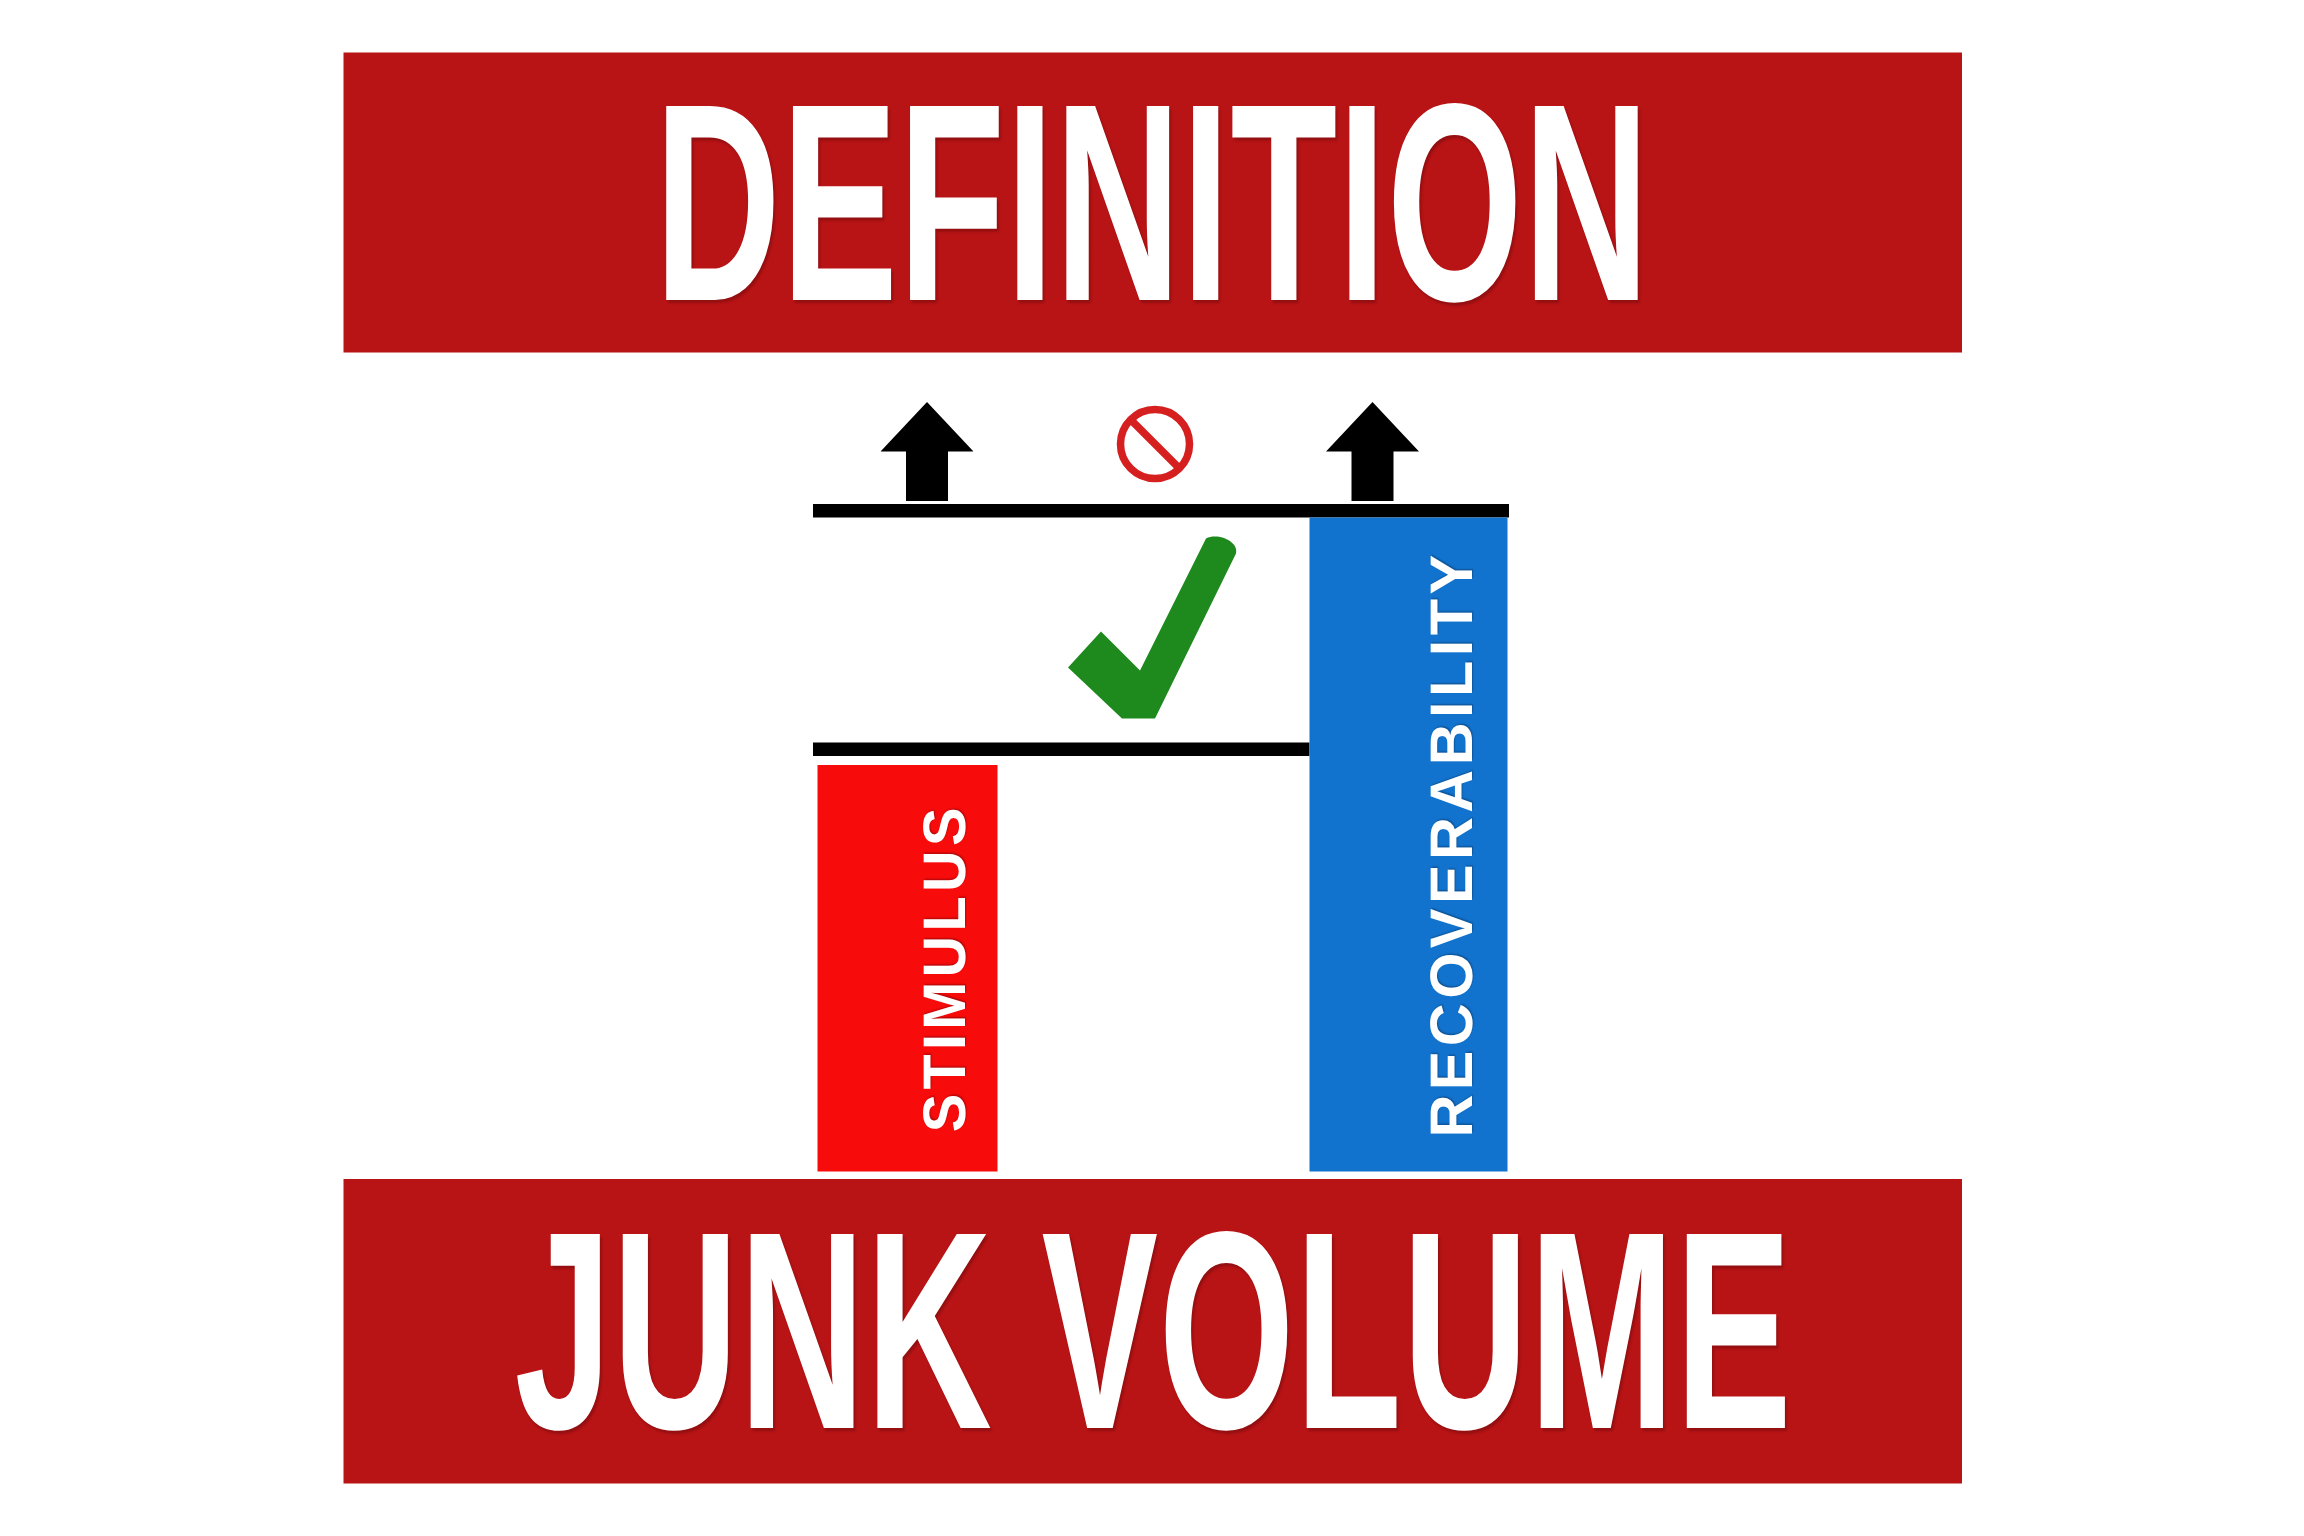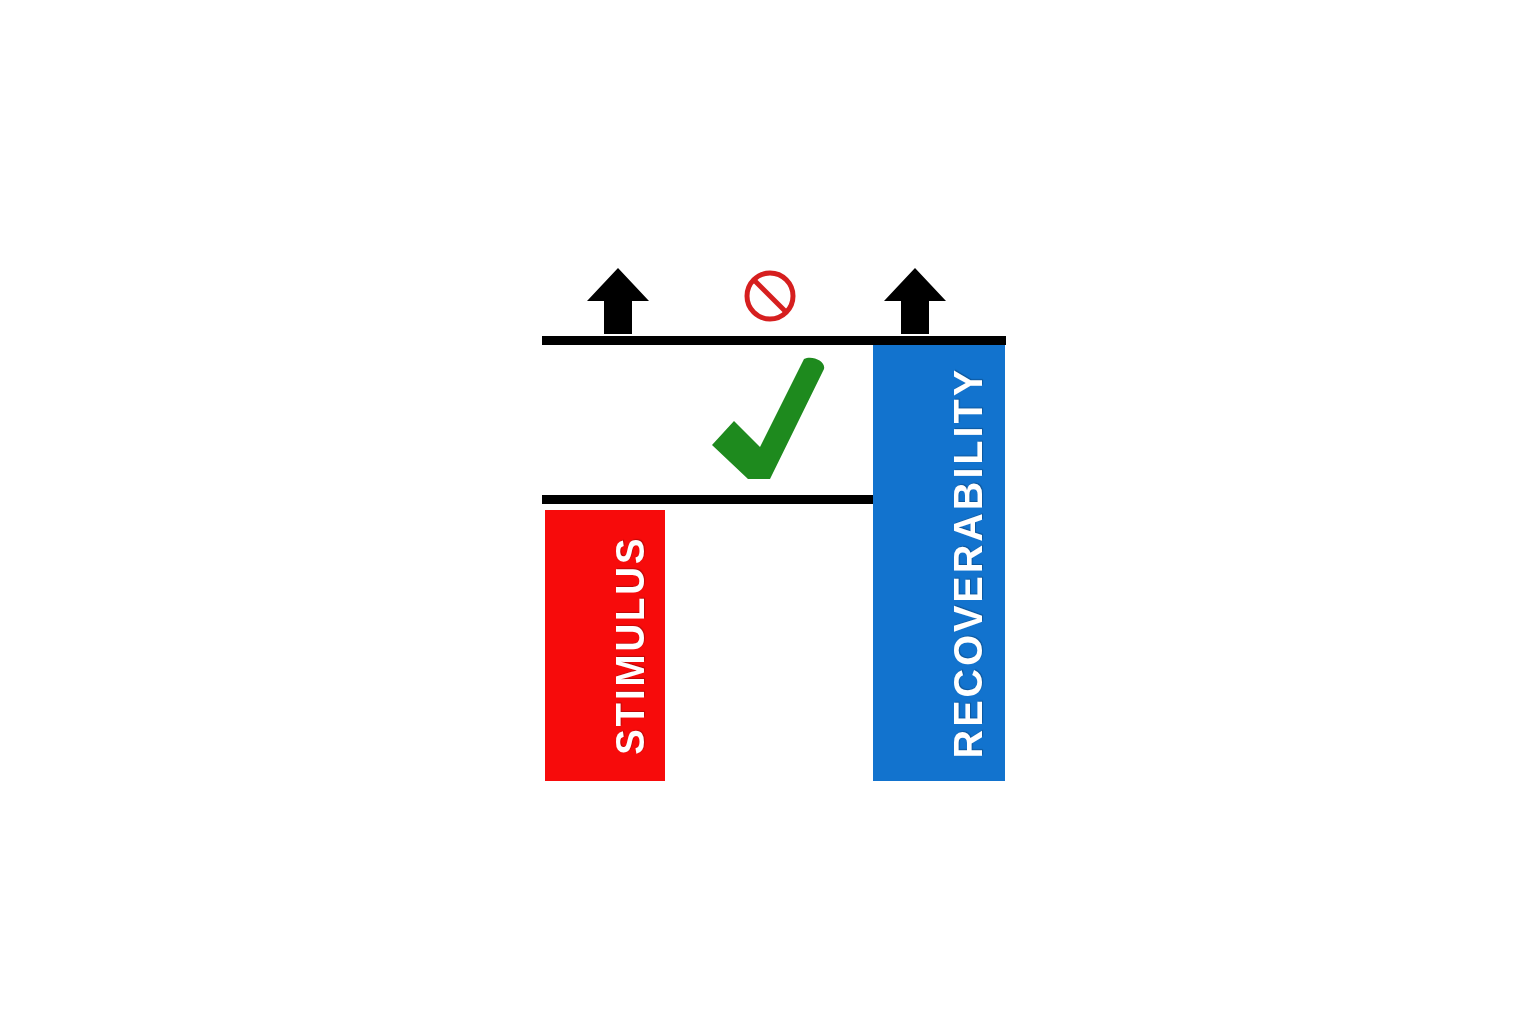--- a/index.html
+++ b/index.html
@@ -148,20 +148,23 @@
     font-size: 40px;
     margin-right: 14px;
     transform: rotate(180deg) scaleY(0.99);
   }
 </style>
 </head>
 <body>
 
 <div id="infographic">
 
+  <div class="banner" id="banner-top">
+    <div class="banner-text" id="title-top-text">DEFINITION</div>
+  </div>
 
   <div id="chart-area">
 
     <div class="ref-line" id="ref-line-upper"></div>
 
     <div class="ref-line" id="ref-line-lower"></div>
 
     <svg class="arrow-up" id="arrow-left" viewBox="0 0 62 66">
       <polygon points="31,0 62,33 45,33 45,66 17,66 17,33 0,33" fill="#000000"></polygon>
     </svg>
@@ -182,14 +185,17 @@
     <div class="bar" id="bar-stimulus">
       <span class="bar-label" id="label-stimulus">STIMULUS</span>
     </div>
 
     <div class="bar" id="bar-recoverability">
       <span class="bar-label" id="label-recoverability">RECOVERABILITY</span>
     </div>
 
   </div>
 
+  <div class="banner" id="banner-bottom">
+    <div class="banner-text" id="title-bottom-text">JUNK VOLUME</div>
+  </div>
 
 </div>
 
 </body></html>

